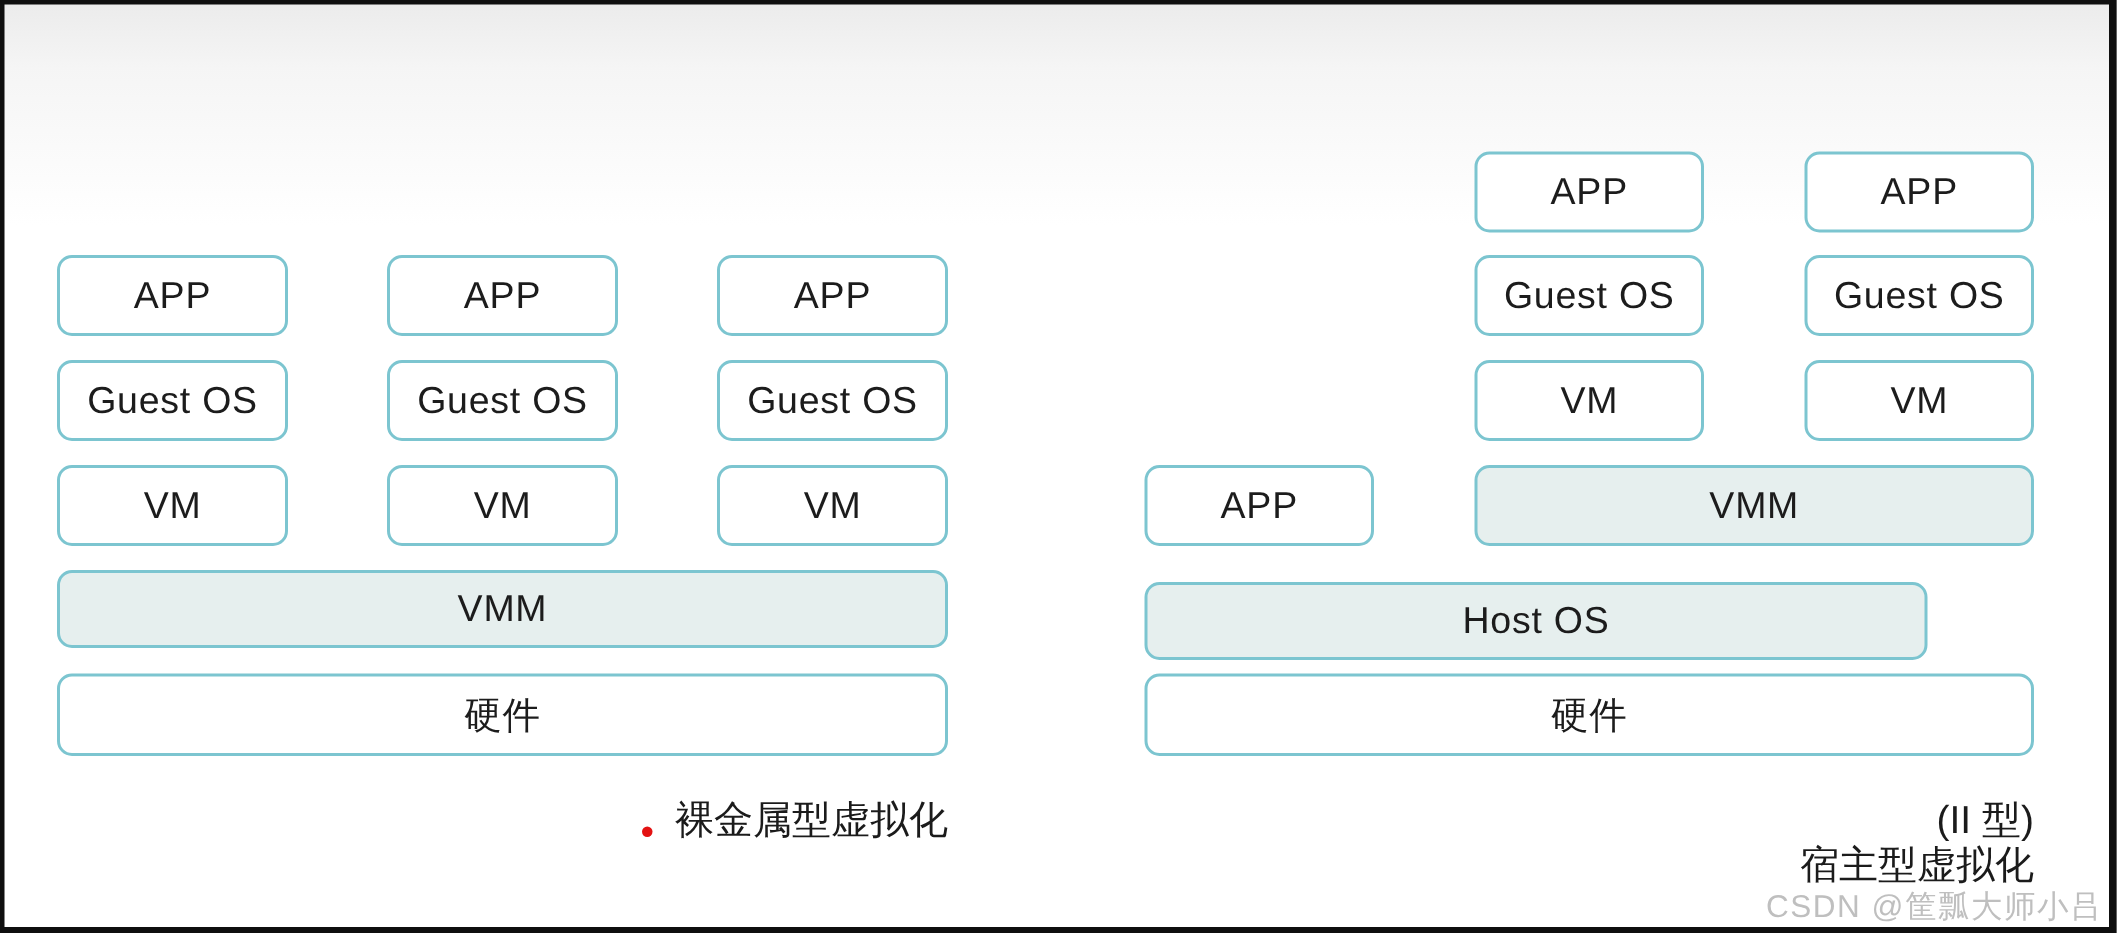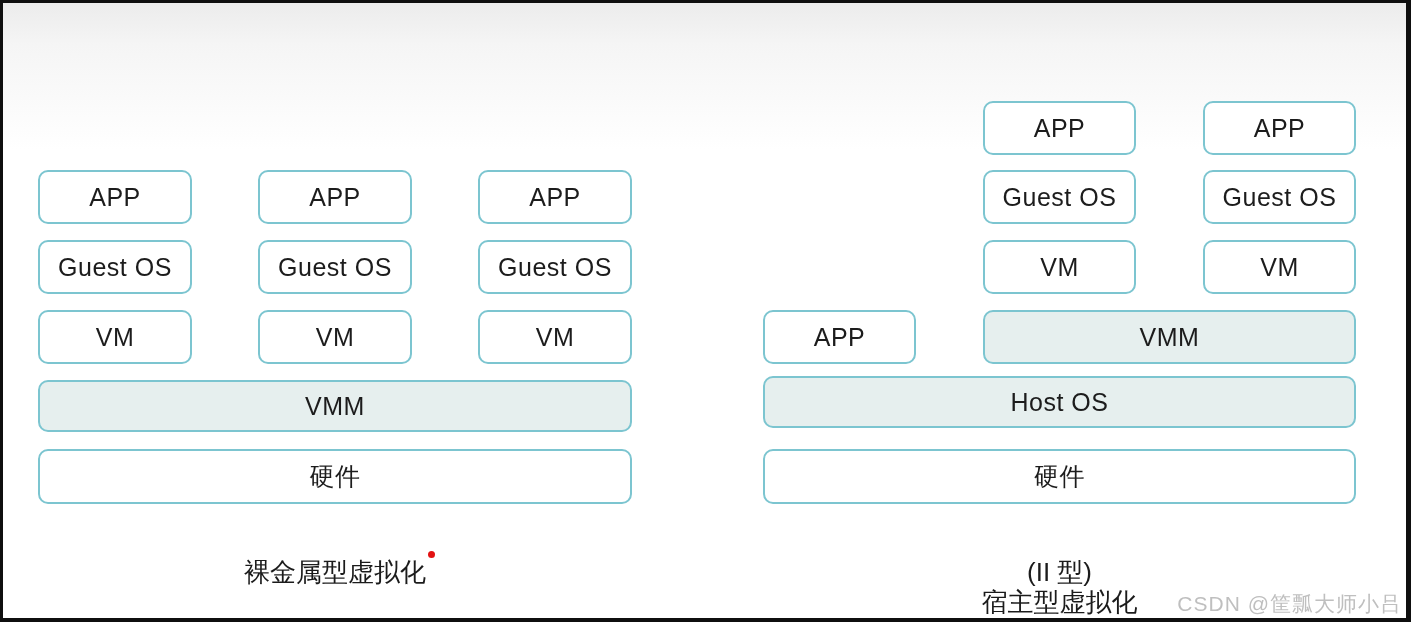--- a/index.html
+++ b/index.html
@@ -24,22 +24,22 @@
     border:2px solid var(--box-border,#7cc5d0);
     border-radius:10px;
     background:var(--box-fill-white,#ffffff);
     display:flex; align-items:center; justify-content:center;
     font-size:25px; color:#1c1c1c;
     letter-spacing:0.5px;
     margin-top:48px;
   }
   .box.teal { background:var(--box-fill-teal,#e6efee); }
   .caption {
-    position:absolute; text-align:center;
-    font-size:26px; line-height:30px; color:#1b1b1b;margin-top:26px;
+    position:absolute; text-align:right;
+    font-size:26px; line-height:30px; color:#1b1b1b;
   }
   .dot {
     position:absolute; width:7px; height:7px; border-radius:50%;
     background:var(--annotation-dot,#e31212);
   }
   .watermark {
     position:absolute; right:9px; bottom:4px;
     font-size:21px; color:var(--watermark-text,#bfbfbf);
     text-shadow:1px 1px 0 #ffffff;
     letter-spacing:1px;
@@ -80,21 +80,21 @@
     <div class="box" style="left:983px;top:122px;width:153px;height:54px;">Guest OS</div>
     <div class="box" style="left:983px;top:192px;width:153px;height:54px;">VM</div>
 
     <div class="box" style="left:1203px;top:53px;width:153px;height:54px;">APP</div>
     <div class="box" style="left:1203px;top:122px;width:153px;height:54px;">Guest OS</div>
     <div class="box" style="left:1203px;top:192px;width:153px;height:54px;">VM</div>
 
     <div class="box" style="left:763px;top:262px;width:153px;height:54px;">APP</div>
     <div class="box teal" style="left:983px;top:262px;width:373px;height:54px;">VMM</div>
 
-    <div class="box teal" style="left:763px;top:328px;width:593px;height:52px;">Host OS</div>
+    <div class="box teal" style="left:763px;top:340px;width:522px;height:52px;">Host OS</div>
 
     <div class="box" style="left:763px;top:401px;width:593px;height:55px;">硬件</div>
 
     <div class="caption" style="left:763px;top:531px;width:593px;">
       <div>(II 型)</div>
       <div>宿主型虚拟化</div>
     </div>
   </div>
 
   <div class="watermark">CSDN @筐瓢大师小吕</div>

